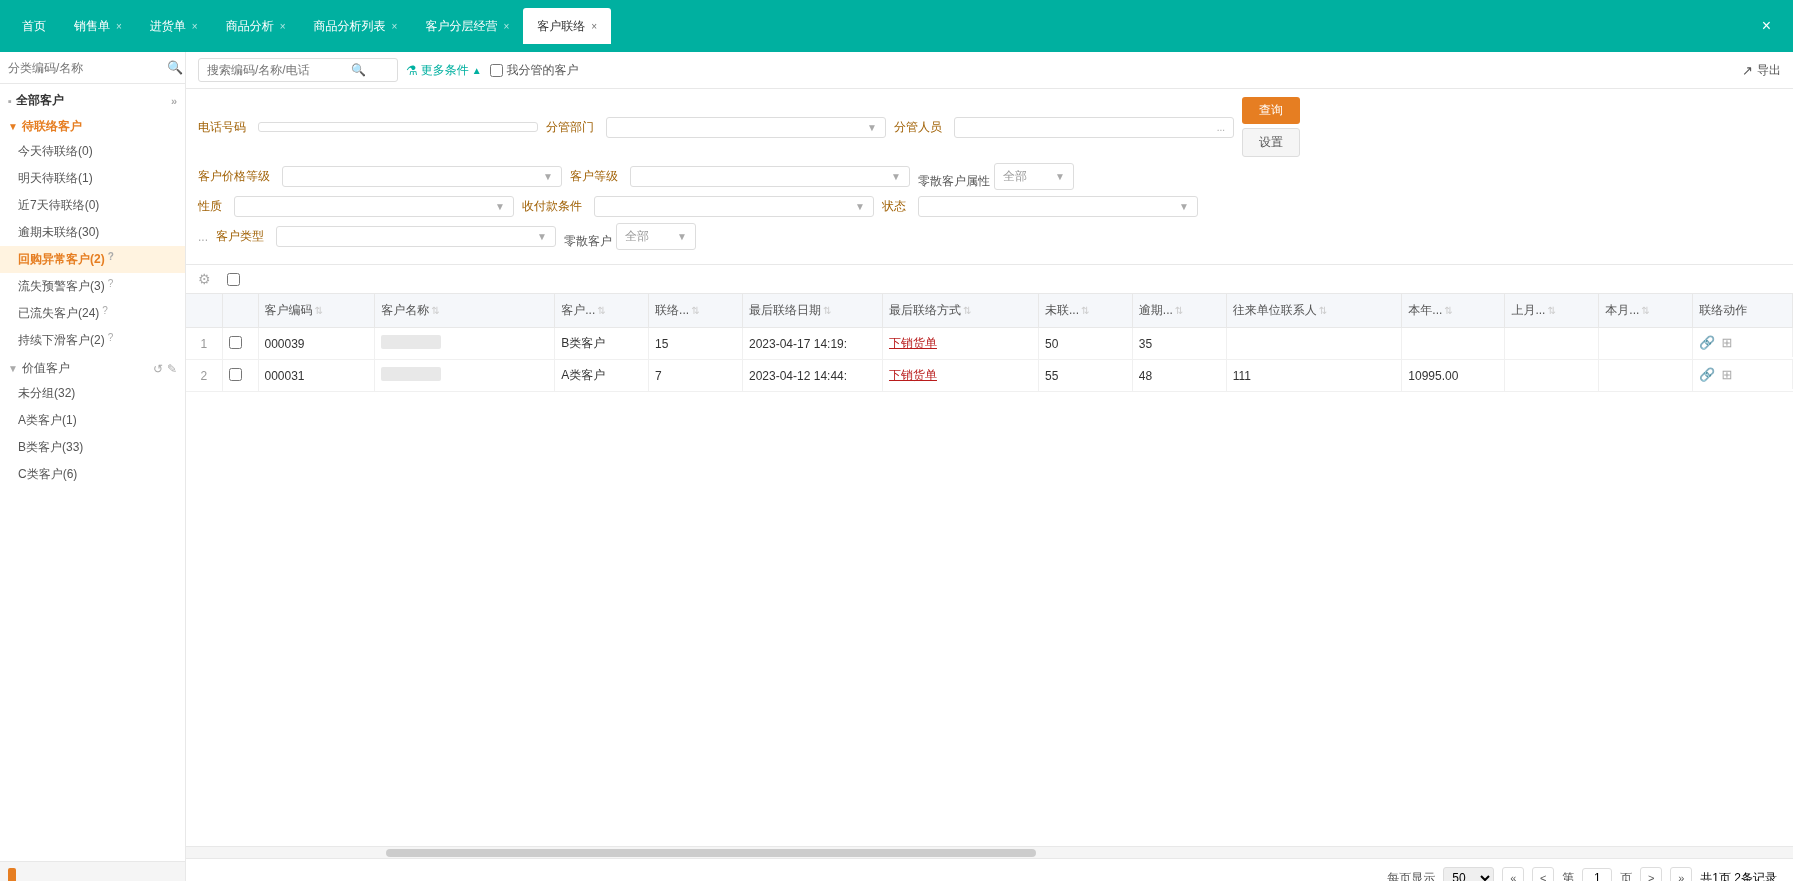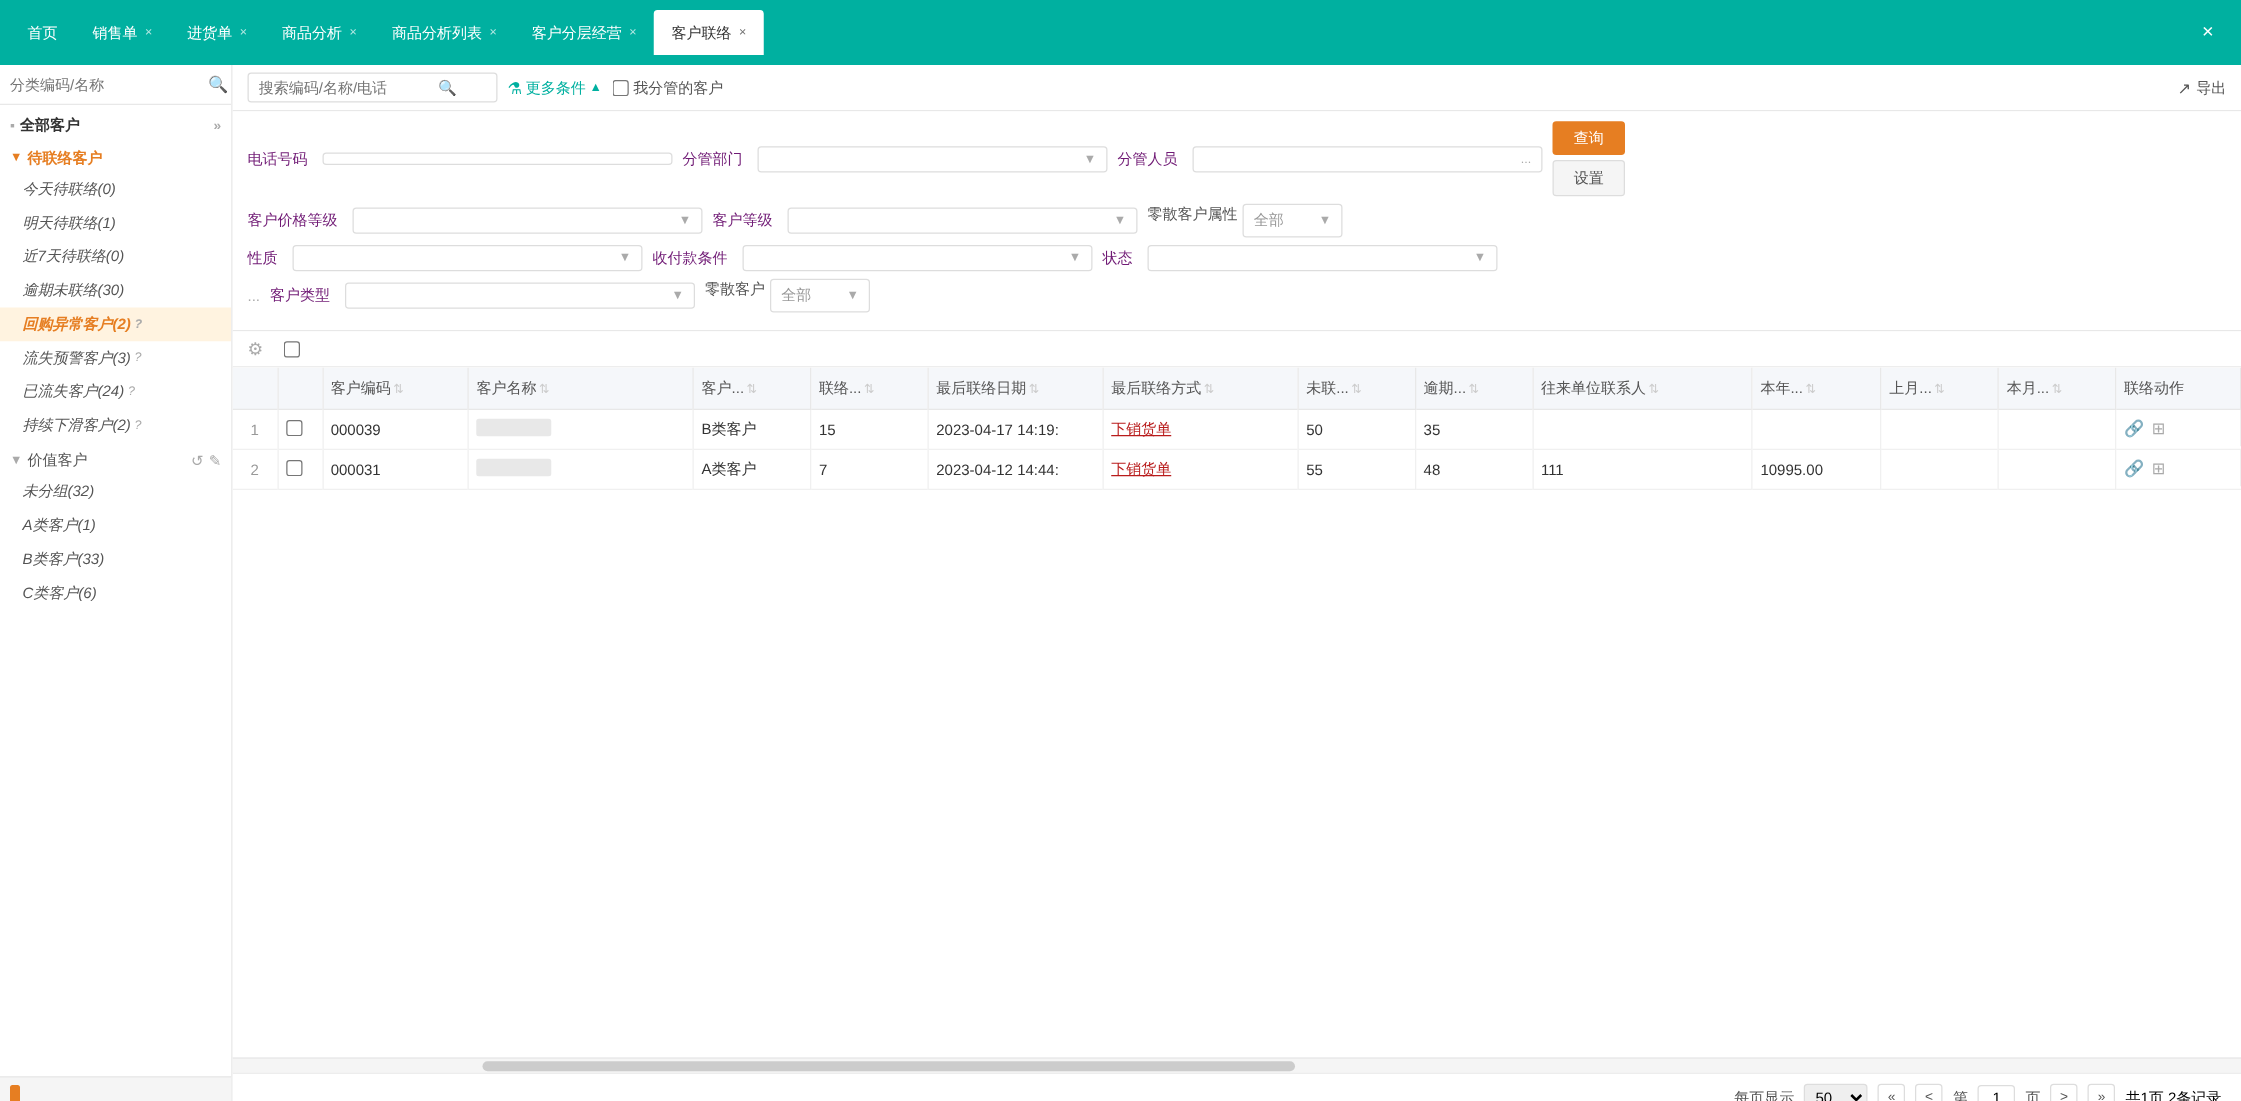--- a/index.html
+++ b/index.html
@@ -78,22 +78,21 @@
       font-weight: bold;
       font-size: 12px;
     }
     .sidebar-group-label .arrow { margin-right: 4px; font-size: 10px; }
 
     .sidebar-item {
       padding: 5px 8px 5px 18px;
       color: #555;
       cursor: pointer;
       display: flex;
-      align-items: center;
-      font-style: italic;
+      align-items: flex-start;
     }
     .sidebar-item.active { background: #fff3e0; color: #e67e22; font-weight: bold; }
 
     .sidebar-tooltip {
       position: absolute;
       top: 228px;
       left: 0;
       background: white;
       border: 1px solid #ddd;
       border-radius: 3px;
@@ -190,21 +189,21 @@
       padding: 4px 8px;
       min-width: 180px;
       color: #999;
       font-size: 12px;
       cursor: pointer;
       background: white;
       gap: 4px;
     }
     .filter-item .arrow { margin-left: auto; color: #aaa; font-size: 10px; }
     .filter-item.wide { min-width: 280px; }
-    .filter-label { color: #701a75; font-size: 12px; margin-right: 4px; white-space: nowrap; }
+    .filter-label { color: #a16207; font-size: 12px; margin-right: 4px; white-space: nowrap; }
     .query-btn {
       background: #e67e22;
       color: white;
       border: none;
       border-radius: 3px;
       padding: 5px 16px;
       cursor: pointer;
       font-size: 12px;
     }
     .settings-btn {
@@ -216,21 +215,21 @@
       cursor: pointer;
       font-size: 12px;
     }
     .filter-actions {
       display: flex;
       flex-direction: column;
       gap: 4px;
     }
     .zero-scatter {
       display: flex;
-      align-items: flex-start;
+      align-items: flex-end;
       gap: 4px;
       font-size: 12px;
       color: #555;
     }
 
     
     .table-area {
       flex: 1;
       overflow: auto;
       background: white;

